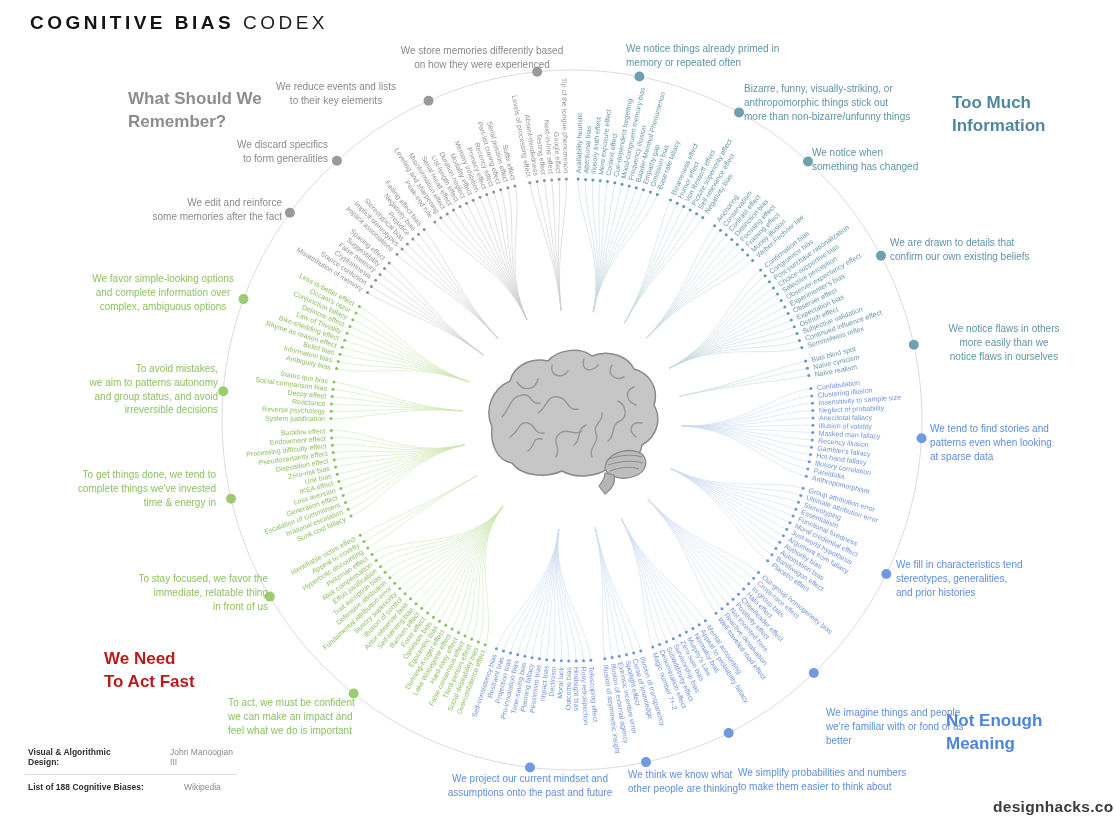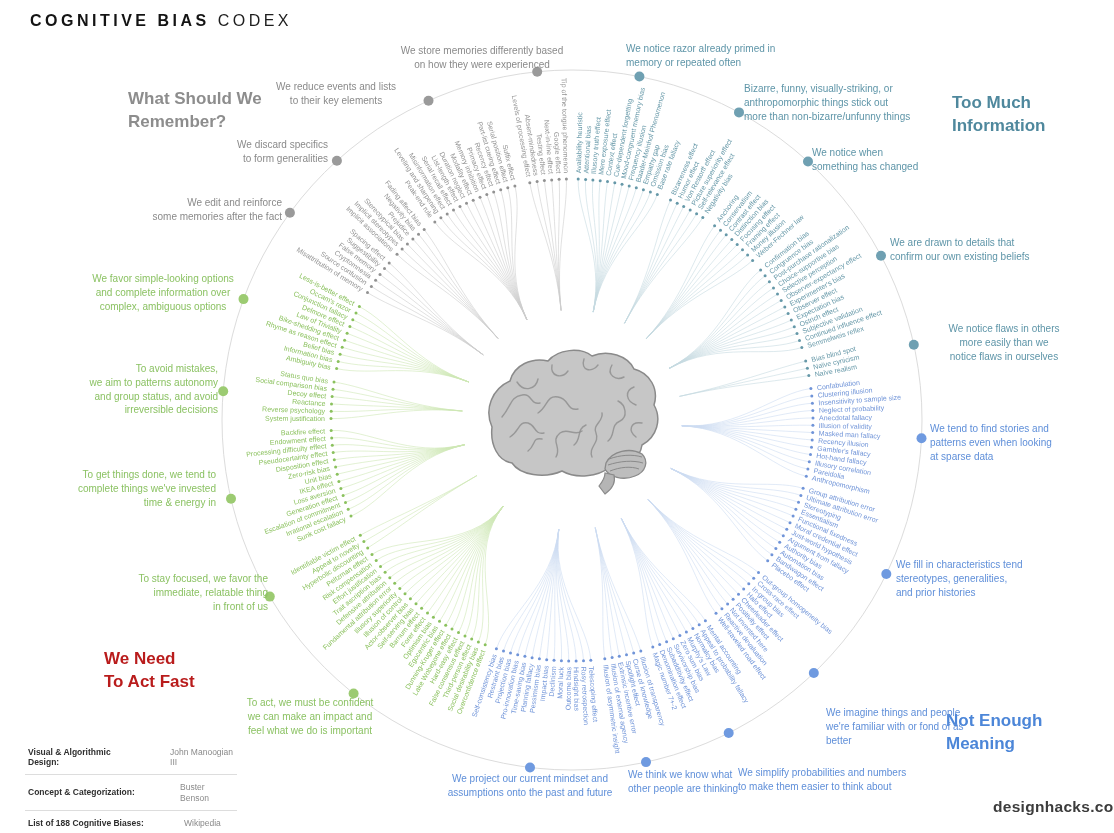--- a/index.html
+++ b/index.html
@@ -1,19 +1,19 @@
 <!DOCTYPE html>
 <html><head>
 <meta charset="utf-8">
 <style>
   html,body{margin:0;padding:0;background:#fff;}
   body{width:1114px;height:833px;font-family:"Liberation Sans",sans-serif;overflow:hidden;}
   .canvas{position:relative;width:1114px;height:833px;background:#fff;}
   #codex-svg{position:absolute;left:0;top:0;}
-  .page-title{position:absolute;left:30px;top:12px;font-size:16px;letter-spacing:3.5px;color:#141414;font-weight:800;white-space:nowrap;}
+  .page-title{position:absolute;left:30px;top:12px;font-size:19px;letter-spacing:3.5px;color:#141414;font-weight:800;white-space:nowrap;}
   .page-title .light{font-weight:400;color:#1e1e1e;}
   .quad-header{position:absolute;font-size:17px;font-weight:bold;line-height:1.35;}
   .qh-remember{left:128px;top:88px;color:#8d8d8d;}
   .qh-toomuch{left:952px;top:92px;color:#4f889d;}
   .qh-notenough{left:946px;top:710px;color:#4c86d8;}
   .qh-actfast{left:104px;top:648px;color:#b91c1c;}
   .annotation{position:absolute;font-size:10px;line-height:1.38;}
   .credits{position:absolute;left:25px;top:740px;width:212px;font-size:8.5px;line-height:1.2;}
   .credit-row{display:flex;align-items:center;padding:7px 3px;border-bottom:1px solid #ddd;gap:36px;}
   .credit-row:last-child{border-bottom:none;}
@@ -700,24 +700,20 @@
     <div>We Need</div>
     <div>To Act Fast</div>
   </div>
 
   <div class="credits">
     <div class="credit-row">
       <span class="credit-label">Visual &amp; Algorithmic Design:</span>
       <span class="credit-value">John Manoogian III</span>
     </div>
     <div class="credit-row">
-      <span class="credit-label">Concept &amp; Categorization:</span>
-      <span class="credit-value">Buster Benson</span>
-    </div>
-    <div class="credit-row">
       <span class="credit-label">List of 188 Cognitive Biases:</span>
       <span class="credit-value">Wikipedia</span>
     </div>
   </div>
 
   <div class="brand">designhacks.co</div>
 
 <div class="annotation" style="left: 368px; top: 44px; width: 228px; text-align: center; color: rgb(138, 138, 138);">
       <div>We store memories differently based</div>
       <div>on how they were experienced</div>
@@ -748,21 +744,21 @@
     <div class="annotation" style="left: 58px; top: 468px; width: 158px; text-align: right; color: rgb(139, 194, 99);">
       <div>To get things done, we tend to</div>
       <div>complete things we've invested</div>
       <div>time &amp; energy in</div>
     </div>
     <div class="annotation" style="left: 118px; top: 572px; width: 150px; text-align: right; color: rgb(139, 194, 99);">
       <div>To stay focused, we favor the</div>
       <div>immediate, relatable thing</div>
       <div>in front of us</div>
     </div>
-    <div class="annotation" style="left: 228px; top: 696px; width: 164px; text-align: center; color: rgb(139, 194, 99);">
+    <div class="annotation" style="left: 228px; top: 696px; width: 164px; text-align: left; color: rgb(139, 194, 99);">
       <div>To act, we must be confident</div>
       <div>we can make an impact and</div>
       <div>feel what we do is important</div>
     </div>
     <div class="annotation" style="left: 440px; top: 772px; width: 180px; text-align: center; color: rgb(95, 143, 217);">
       <div>We project our current mindset and</div>
       <div>assumptions onto the past and future</div>
     </div>
     <div class="annotation" style="left: 628px; top: 768px; width: 150px; text-align: left; color: rgb(95, 143, 217);">
       <div>We think we know what</div>
@@ -799,16 +795,16 @@
     <div class="annotation" style="left: 812px; top: 146px; width: 145px; text-align: left; color: rgb(94, 149, 168);">
       <div>We notice when</div>
       <div>something has changed</div>
     </div>
     <div class="annotation" style="left: 744px; top: 82px; width: 235px; text-align: left; color: rgb(94, 149, 168);">
       <div>Bizarre, funny, visually-striking, or</div>
       <div>anthropomorphic things stick out</div>
       <div>more than non-bizarre/unfunny things</div>
     </div>
     <div class="annotation" style="left: 626px; top: 42px; width: 195px; text-align: left; color: rgb(94, 149, 168);">
-      <div>We notice razor already primed in</div>
+      <div>We notice things already primed in</div>
       <div>memory or repeated often</div>
     </div>
   </div>
 
 </body></html>

